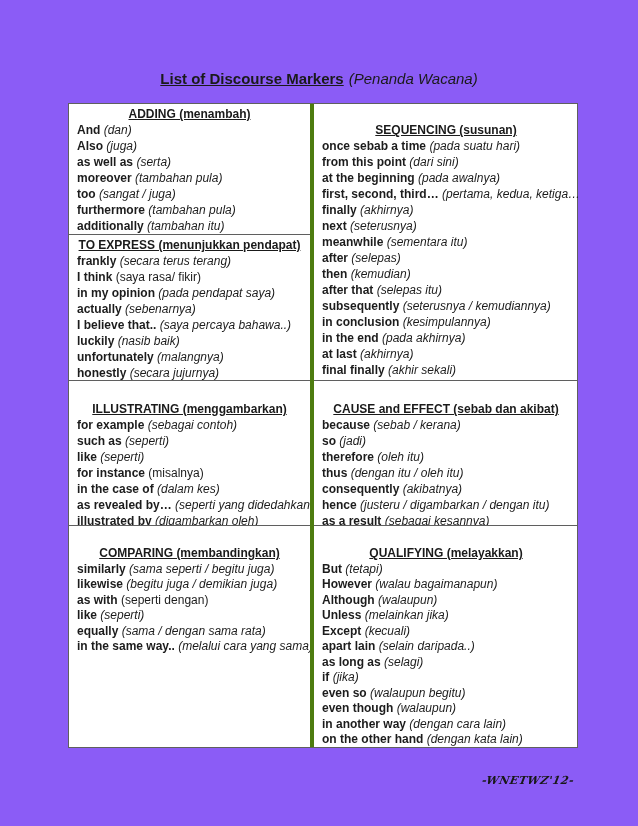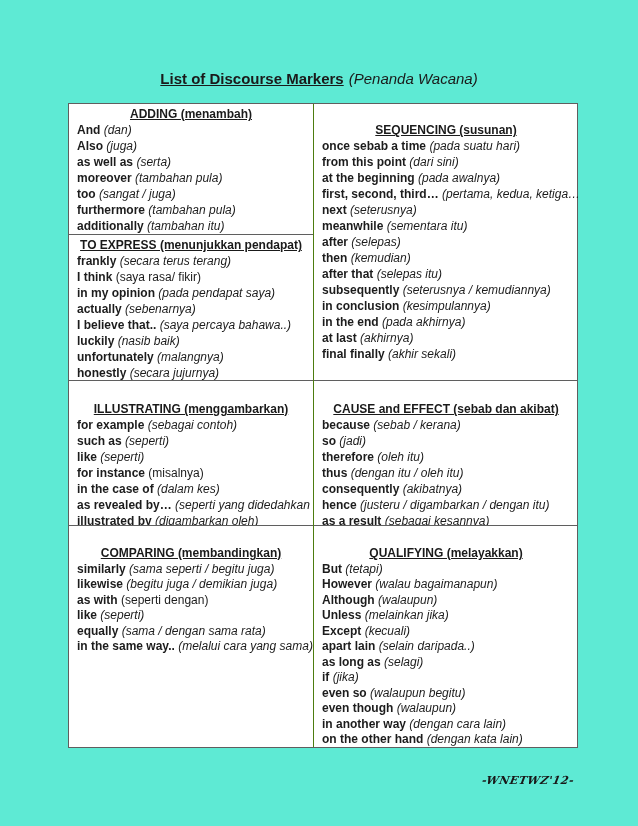--- a/index.html
+++ b/index.html
@@ -5,21 +5,21 @@
   html, body {
     margin: 0;
     padding: 0;
     background: #ffffff;
     font-family: "Liberation Sans", sans-serif;
   }
   .page {
     position: relative;
     width: 638px;
     height: 826px;
-    background: #5eead4;
+    background: #8b5cf6;
     overflow: hidden;
     color: #1c1c1c;
   }
   .doc-title {
     position: absolute;
     top: 70px;
     left: 0;
     width: 100%;
     text-align: center;
     font-size: 15px;
@@ -43,21 +43,21 @@
     box-sizing: border-box;
     background: #ffffff;
   }
   .col {
     display: flex;
     flex-direction: column;
     box-sizing: border-box;
   }
   .col-left {
     width: 245px;
-    border-right: 1px solid #4d7c0f;
+    border-right: 4px solid #4d7c0f;
   }
   .col-right {
     width: 264px;
     flex: 1;
   }
   .cell {
     box-sizing: border-box;
     padding: 2px 8px 0 8px;
     overflow: hidden;
   }
@@ -176,20 +176,21 @@
 
     <div class="col col-right">
 
       <section class="cell cell-pad-top" style="height:276px">
         <h3 class="cell-header">SEQUENCING (susunan)</h3>
         <div>
             <div class="marker-line"><span class="term">once sebab a time</span><span class="trans"> (pada suatu hari)</span></div>
             <div class="marker-line"><span class="term">from this point</span><span class="trans"> (dari sini)</span></div>
             <div class="marker-line"><span class="term">at the beginning</span><span class="trans"> (pada awalnya)</span></div>
             <div class="marker-line"><span class="term">first, second, third…</span><span class="trans"> (pertama, kedua, ketiga…)</span></div>
+            <div class="marker-line"><span class="term">finally</span><span class="trans"> (akhirnya)</span></div>
             <div class="marker-line"><span class="term">next</span><span class="trans"> (seterusnya)</span></div>
             <div class="marker-line"><span class="term">meanwhile</span><span class="trans"> (sementara itu)</span></div>
             <div class="marker-line"><span class="term">after</span><span class="trans"> (selepas)</span></div>
             <div class="marker-line"><span class="term">then</span><span class="trans"> (kemudian)</span></div>
             <div class="marker-line"><span class="term">after that</span><span class="trans"> (selepas itu)</span></div>
             <div class="marker-line"><span class="term">subsequently</span><span class="trans"> (seterusnya / kemudiannya)</span></div>
             <div class="marker-line"><span class="term">in conclusion</span><span class="trans"> (kesimpulannya)</span></div>
             <div class="marker-line"><span class="term">in the end</span><span class="trans"> (pada akhirnya)</span></div>
             <div class="marker-line"><span class="term">at last</span><span class="trans"> (akhirnya)</span></div>
             <div class="marker-line"><span class="term">final finally</span><span class="trans"> (akhir sekali)</span></div>

